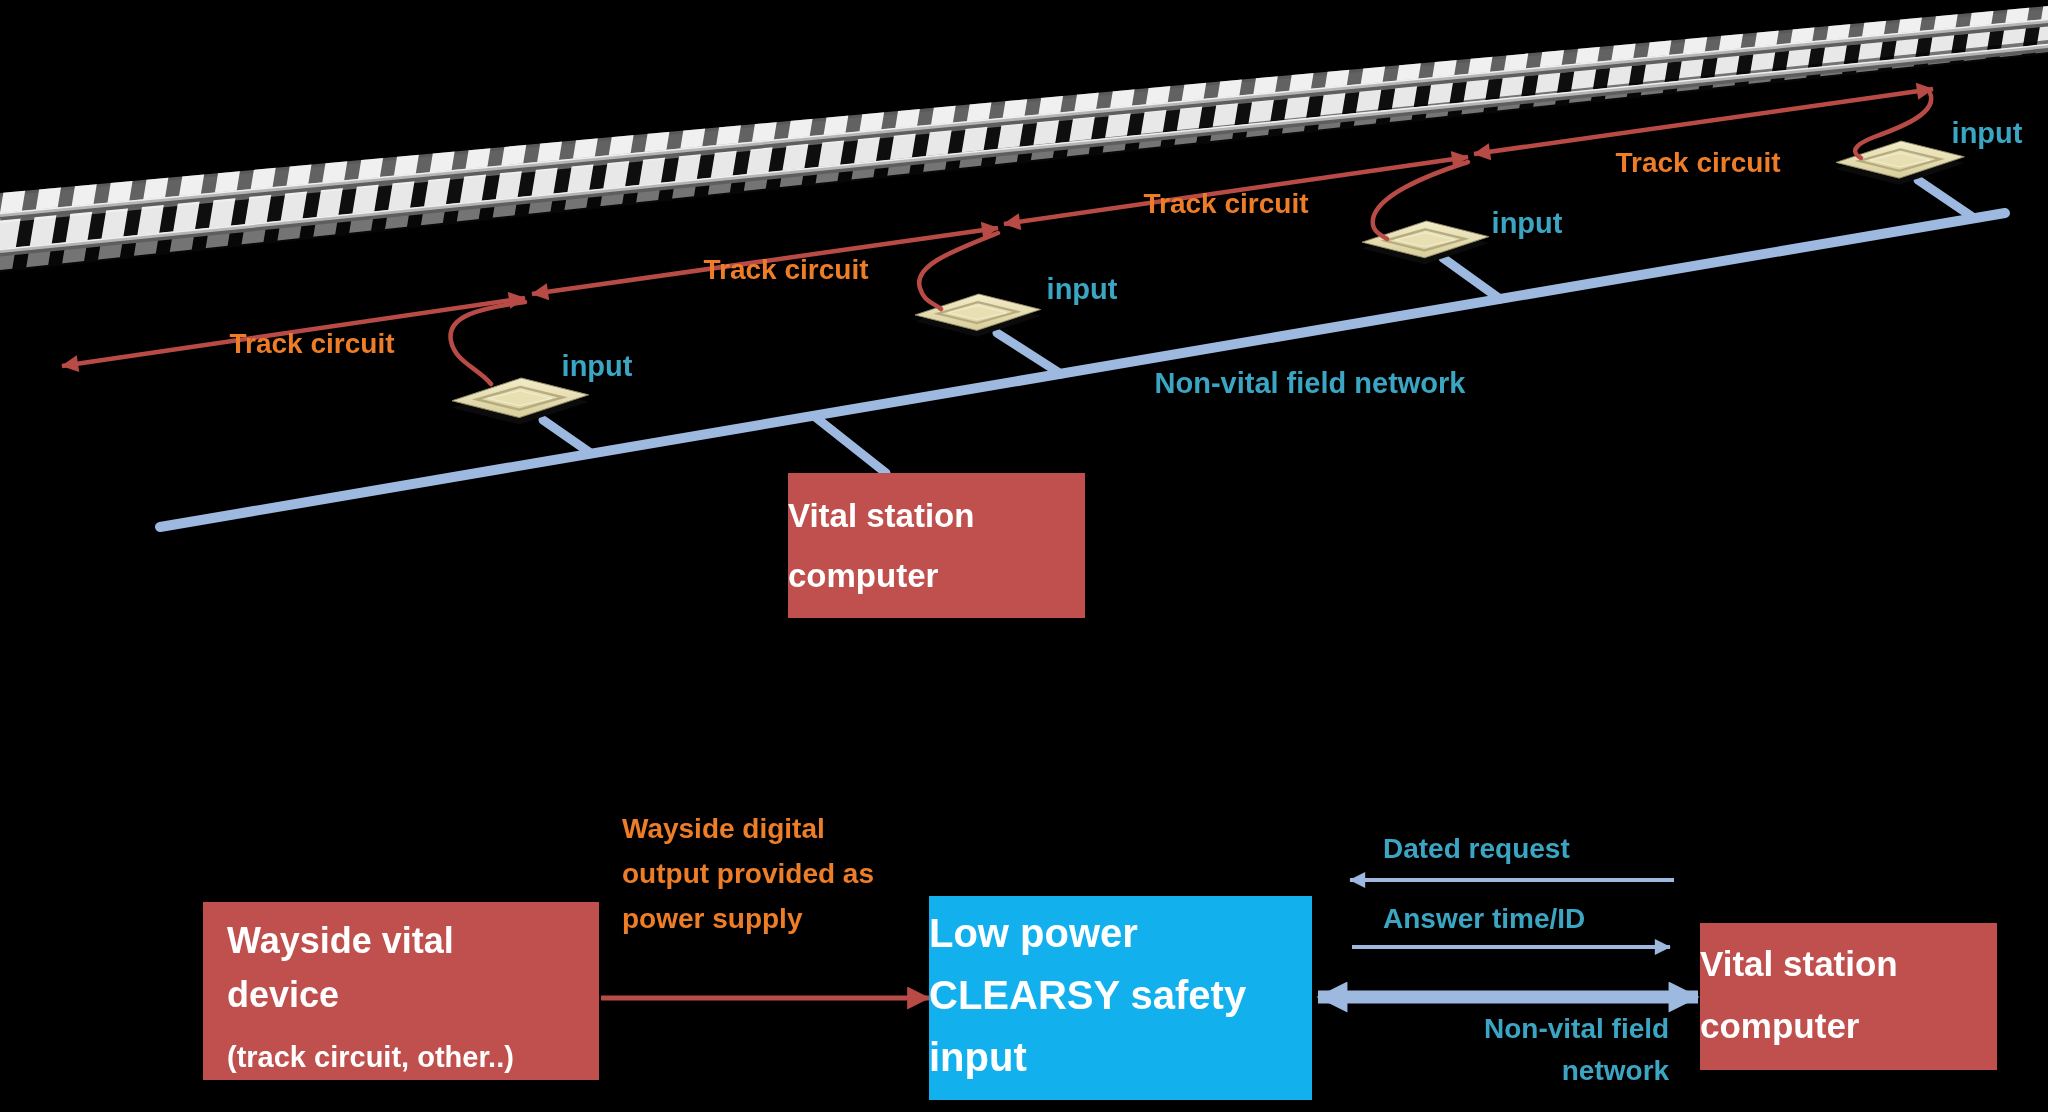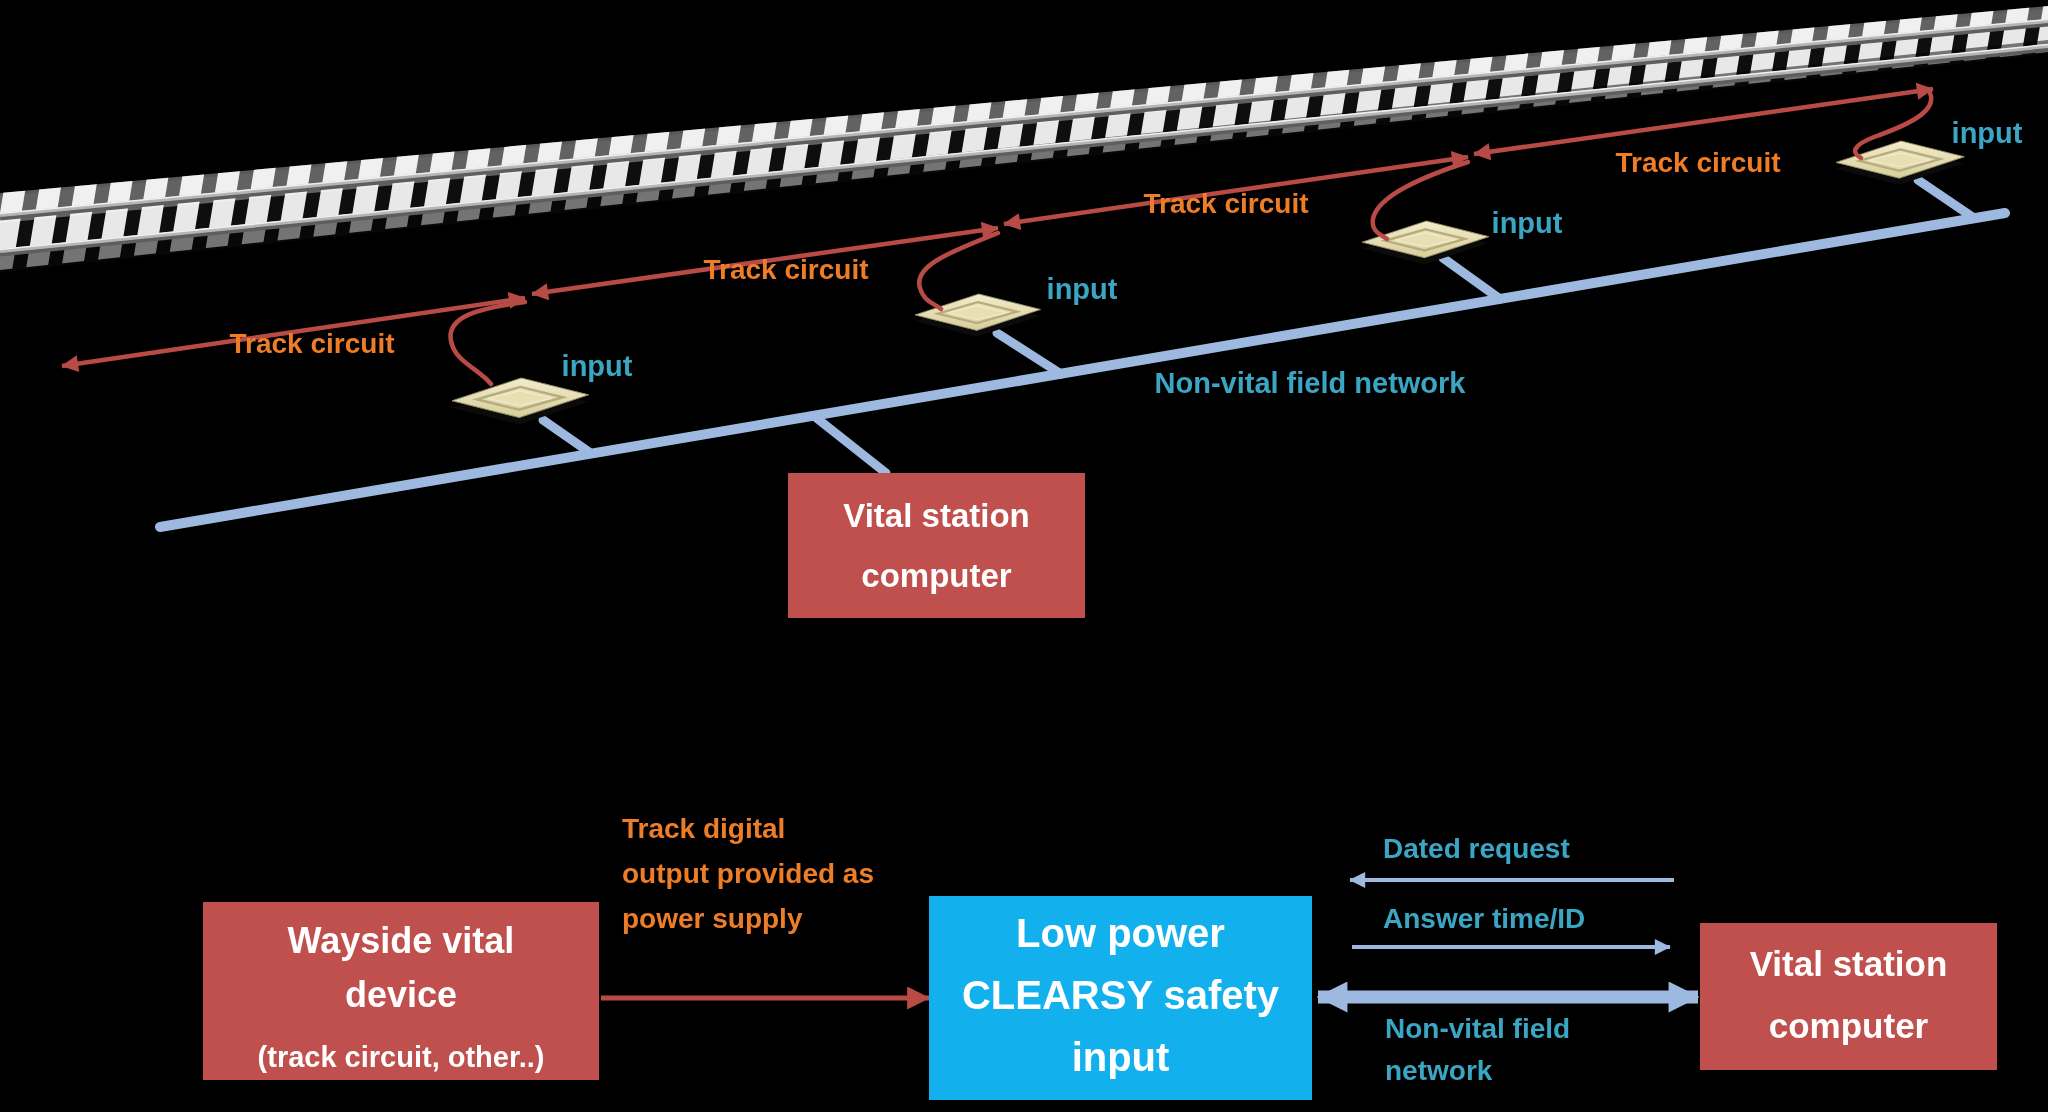--- a/index.html
+++ b/index.html
@@ -36,24 +36,24 @@
 
   #tc1{left:312px;top:344px;} #tc2{left:786px;top:270px;}
   #tc3{left:1226px;top:204px;} #tc4{left:1698px;top:163px;}
   #in1{left:597px;top:366px;} #in2{left:1082px;top:289px;}
   #in3{left:1527px;top:223px;} #in4{left:1987px;top:133px;}
   #netTop{left:1310px;top:383px;font-size:29px;text-align:right;}
 
   #powerLbl{left:622px;top:806px;}
   #datedLbl{left:1383px;top:833px;}
   #answerLbl{left:1383px;top:903px;}
-  #netBottom{left:1385px;top:1008px;line-height:42px;}
+  #netBottom{left:1484px;top:1008px;line-height:42px;text-align:right;}
 
   
-  .box{position:absolute;color:var(--white);text-align:center;box-sizing:border-box;}
+  .box{position:absolute;color:var(--white);box-sizing:border-box;}
   .box .ln{white-space:nowrap;}
   #topStation{left:788px;top:473px;width:297px;height:145px;background:var(--box-red);
               font-size:33px;line-height:60px;padding-top:13px;}
   #waysideBox{left:203px;top:902px;width:396px;height:178px;background:var(--box-red);
               padding:12px 24px 0 24px;}
   #waysideBox .title{font-size:36px;line-height:54px;}
   #waysideBox .subtitle{font-size:29px;line-height:40px;margin-top:15px;white-space:nowrap;}
   #safetyBox{left:929px;top:896px;width:383px;height:204px;background:var(--box-blue);
              font-size:40px;line-height:62px;padding-top:6px;}
   #bottomStation{left:1700px;top:923px;width:297px;height:147px;background:var(--box-red);
@@ -173,21 +173,21 @@
     <div class="ln">CLEARSY safety</div>
     <div class="ln">input</div>
   </div>
 
   <div id="bottomStation" class="box">
     <div class="ln">Vital station</div>
     <div class="ln">computer</div>
   </div>
 
   <div id="powerLbl" class="lblL org">
-    <div>Track digital</div>
+    <div>Wayside digital</div>
     <div>output provided as</div>
     <div>power supply</div>
   </div>
 
   <div id="datedLbl" class="lblL cy">Dated request</div>
   <div id="answerLbl" class="lblL cy">Answer time/ID</div>
 
   <div id="netBottom" class="lblL cy">
     <div>Non-vital field</div>
     <div>network</div>

